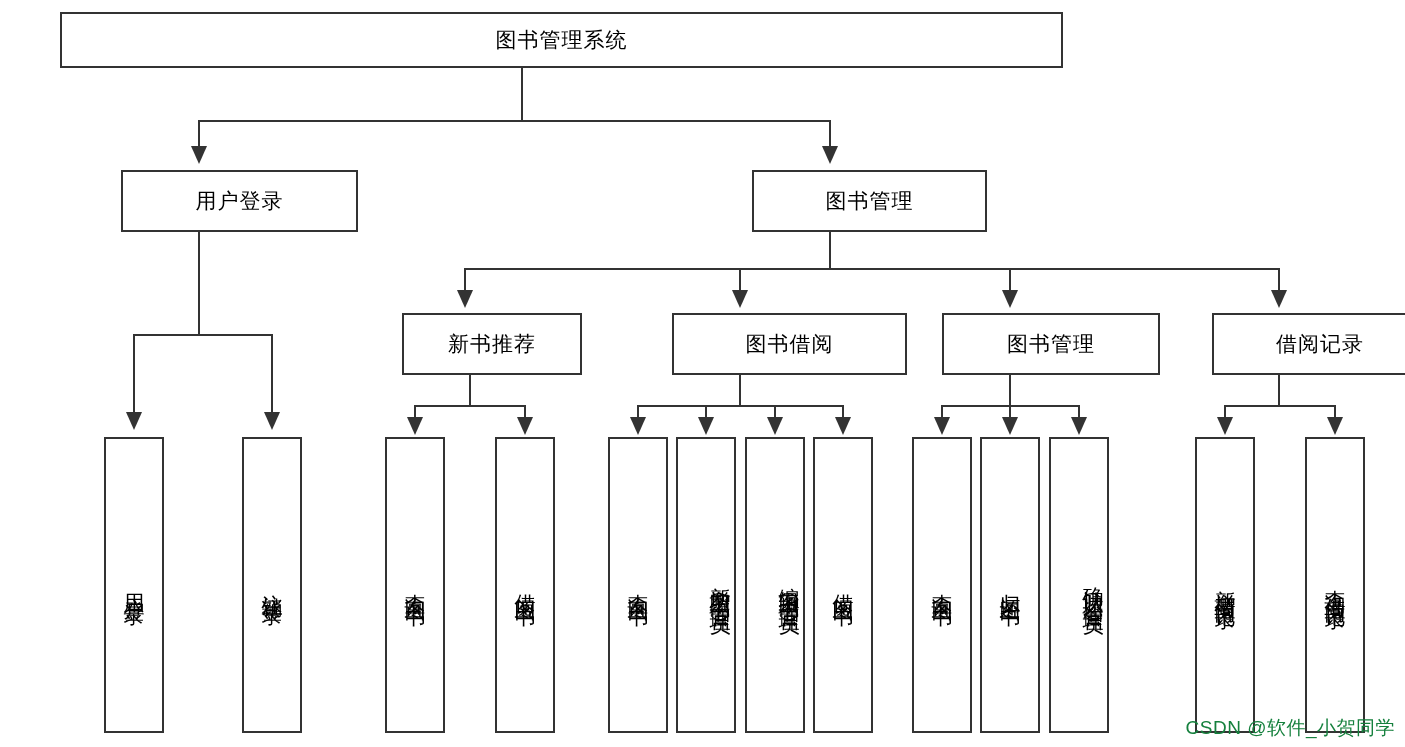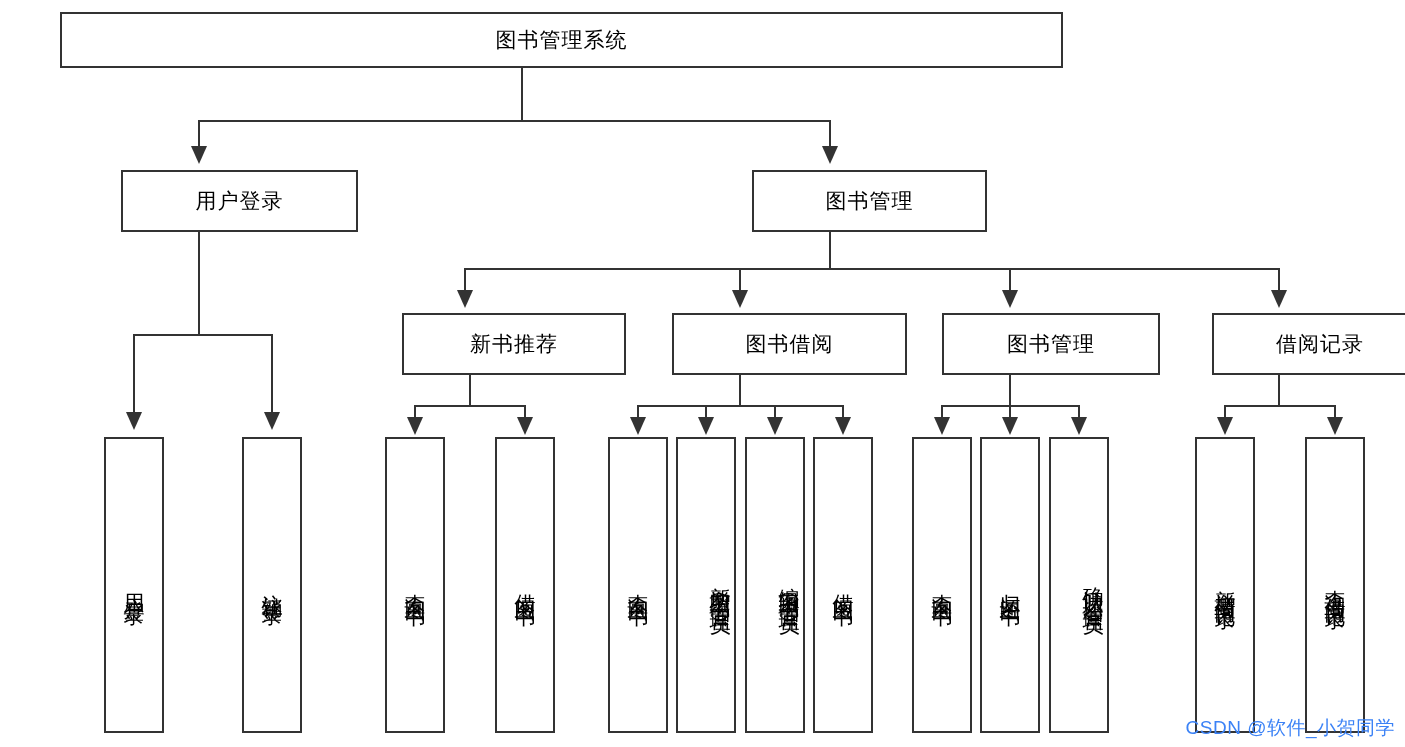--- a/index.html
+++ b/index.html
@@ -62,21 +62,21 @@
     height: 0;
     border-left: 8px solid transparent;
     border-right: 8px solid transparent;
     border-top: 18px solid #333333;
   }
   #watermark {
     position: absolute;
     right: 10px;
     bottom: 6px;
     font-size: 19px;
-    color: #3b82f6;
+    color: #15803d;
     letter-spacing: 0.5px;
     white-space: nowrap;
     pointer-events: none;
   }
 </style>
 </head>
 <body>
 
 <div id="canvas">
 
@@ -117,21 +117,21 @@
   <div class="line hline" style="left:464px; top:268px; width:816px; height:2px;"></div>
   <div class="line vline" style="left:464px; top:268px; width:2px; height:24px;"></div>
   <div class="line vline" style="left:739px; top:268px; width:2px; height:24px;"></div>
   <div class="line vline" style="left:1009px; top:268px; width:2px; height:24px;"></div>
   <div class="line vline" style="left:1278px; top:268px; width:2px; height:24px;"></div>
   <div class="arrow" style="left:457px; top:290px;"></div>
   <div class="arrow" style="left:732px; top:290px;"></div>
   <div class="arrow" style="left:1002px; top:290px;"></div>
   <div class="arrow" style="left:1271px; top:290px;"></div>
 
-  <div class="node horiz" style="left:362px; top:313px; width:224px; height:62px;">
+  <div class="node horiz" style="left:362px; top:313px; width:180px; height:62px;">
     <span>新书推荐</span>
   </div>
   <div class="node horiz" style="left:632px; top:313px; width:235px; height:62px;">
     <span>图书借阅</span>
   </div>
   <div class="node horiz" style="left:902px; top:313px; width:218px; height:62px;">
     <span>图书管理</span>
   </div>
   <div class="node horiz" style="left:1172px; top:313px; width:216px; height:62px;">
     <span>借阅记录</span>

